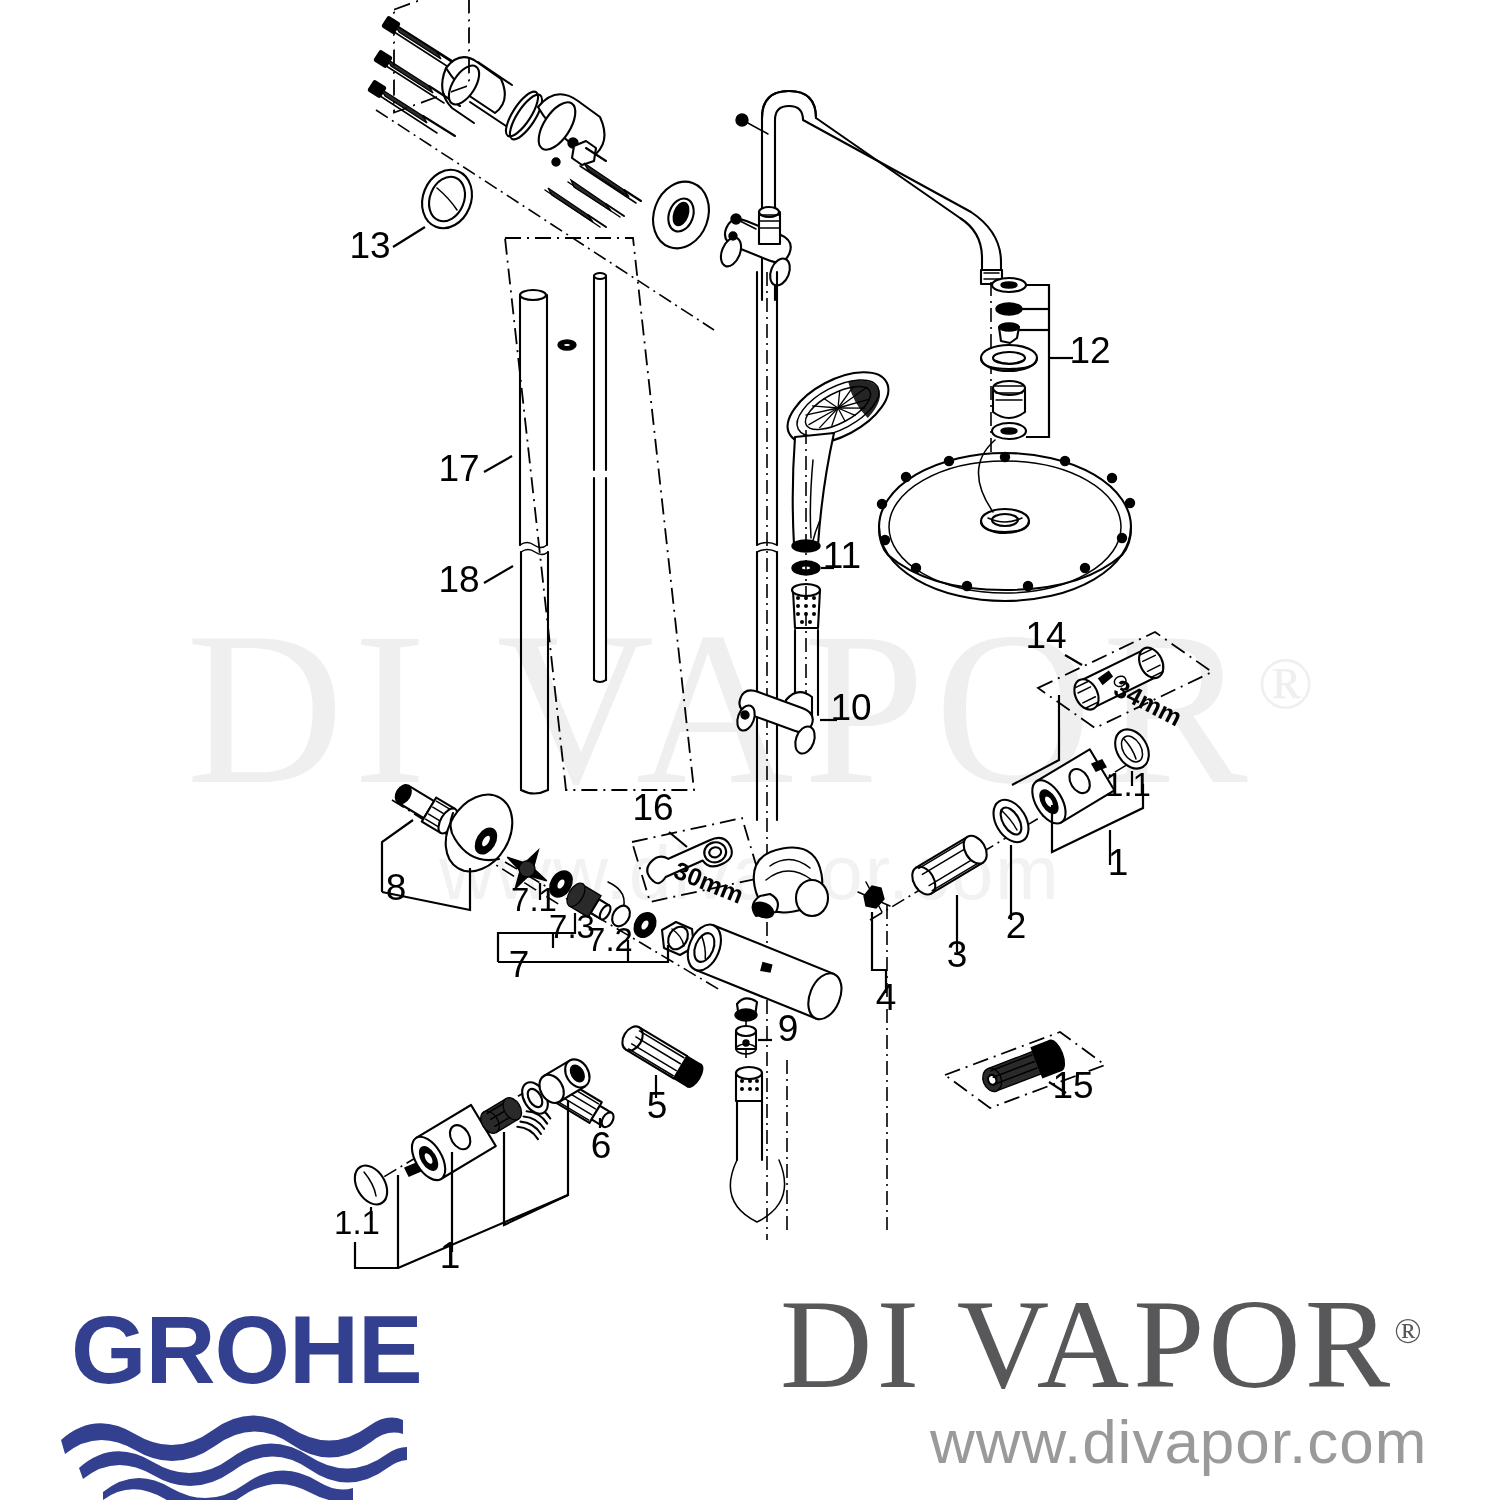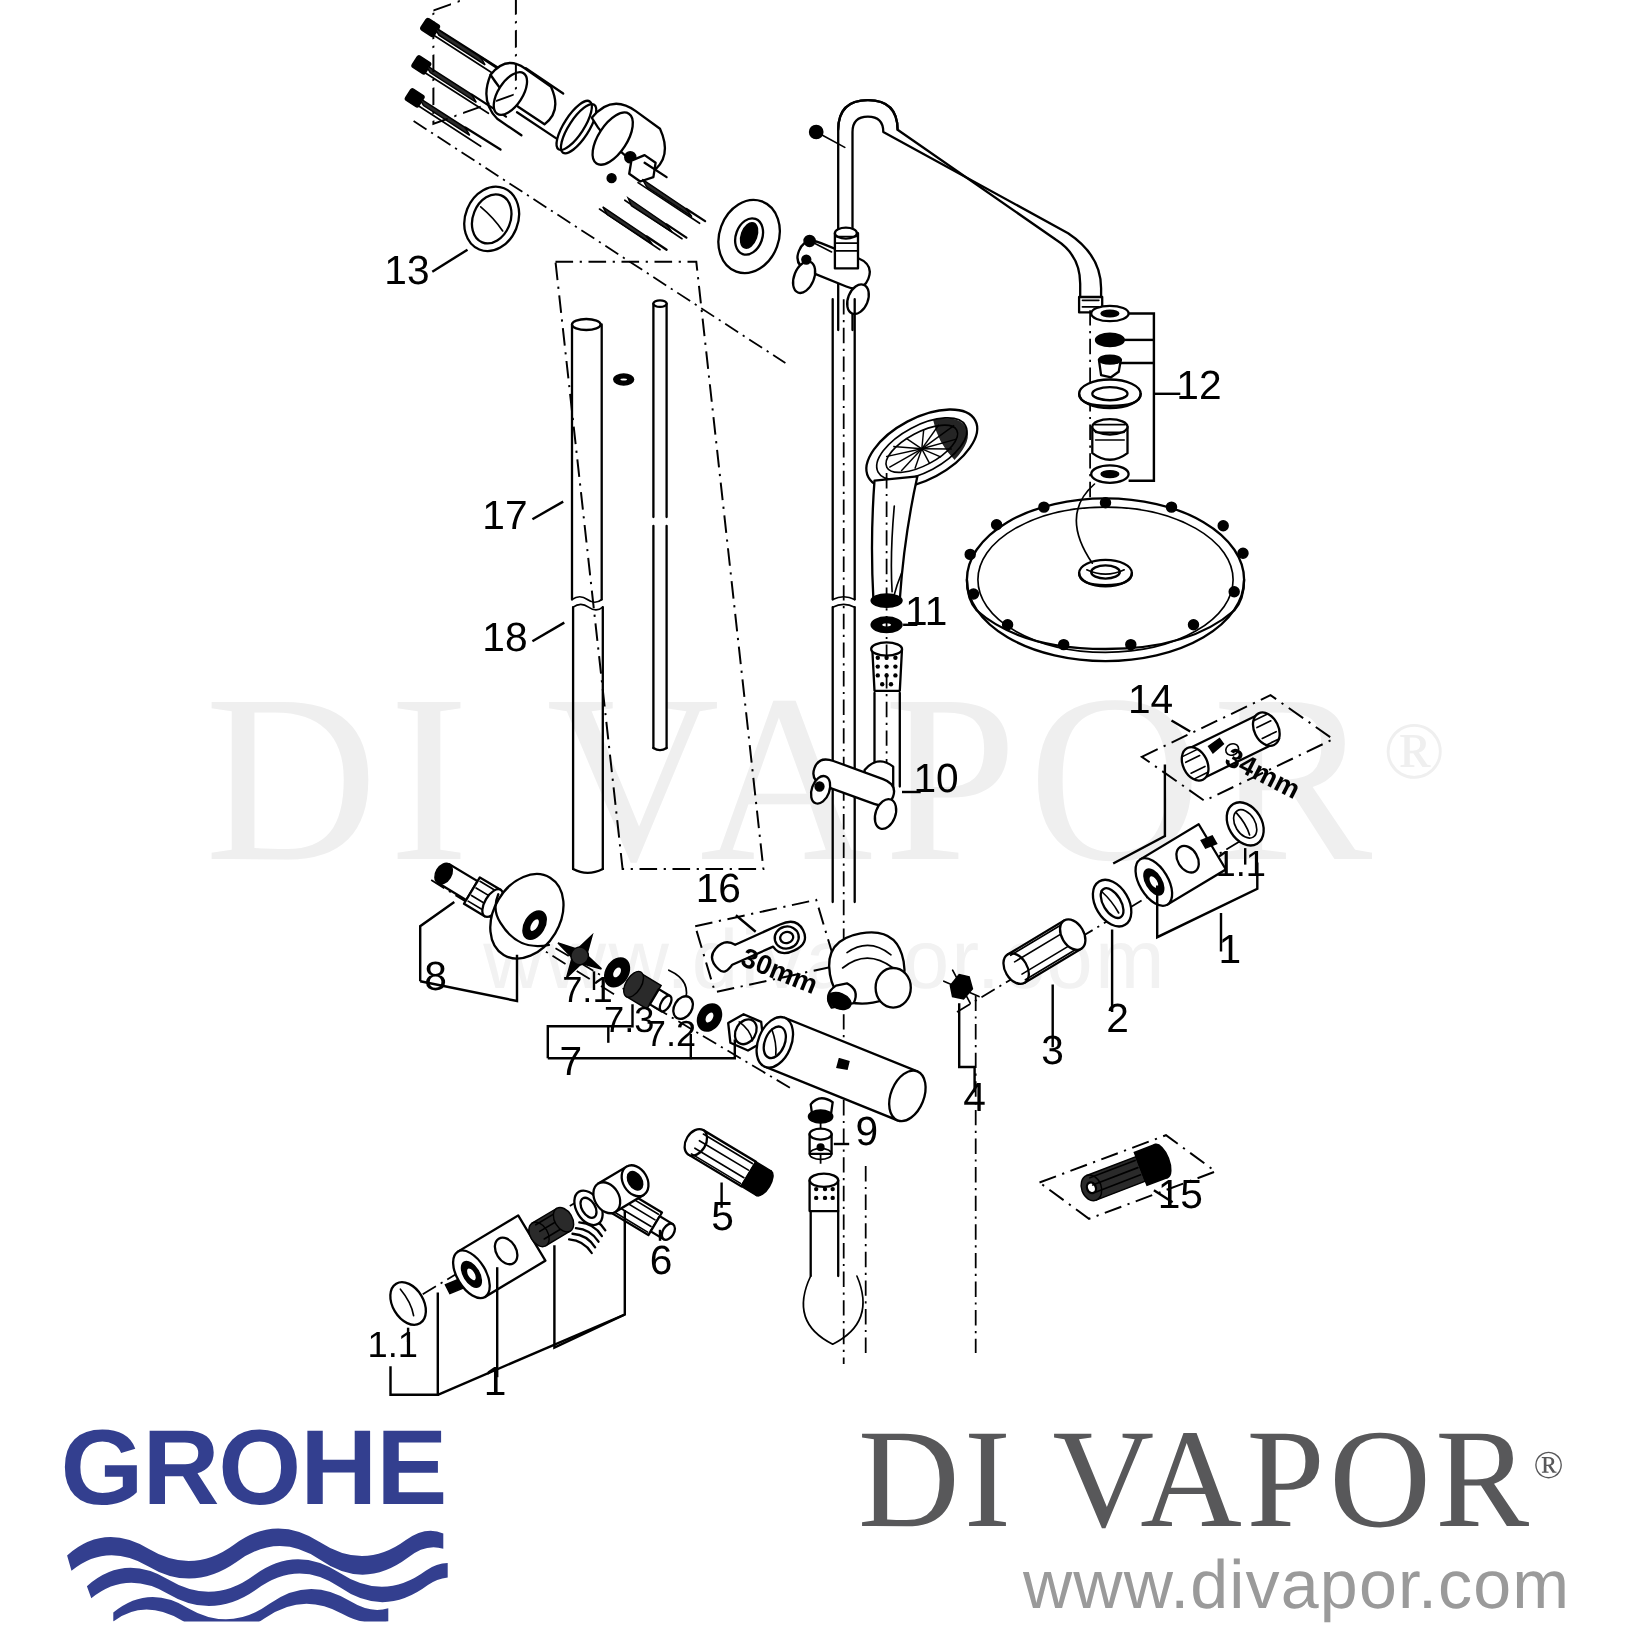--- a/index.html
+++ b/index.html
@@ -29,21 +29,21 @@
 
   
   #drawing{position:absolute;left:0;top:0;width:1500px;height:1280px;}
 
   
   .footer{position:absolute;left:0;top:1275px;width:1500px;height:225px;}
   .grohe-wrap{position:absolute;left:55px;top:10px;width:420px;height:190px;}
   .grohe-word{
     font-family:"Liberation Sans", sans-serif;
     font-weight:bold;font-size:97px;letter-spacing:-1px;
-    color:#333f8f;line-height:1;margin:0;padding:0;
+    color:#333f8f;line-height:1;margin:16px;padding:0;
   }
   .grohe-waves{display:block;margin-top:6px;}
   .divapor-wrap{position:absolute;left:751px;top:2px;width:740px;height:215px;text-align:left;margin-left:29px;}
   .divapor-word{
     font-family:"Liberation Serif", serif;
     font-size:128px;line-height:1.05;color:#58585a;letter-spacing:4px;
     white-space:nowrap;margin:0;
   }
   .divapor-word .reg{font-size:36px;vertical-align:super;letter-spacing:0;}
   .divapor-url{

